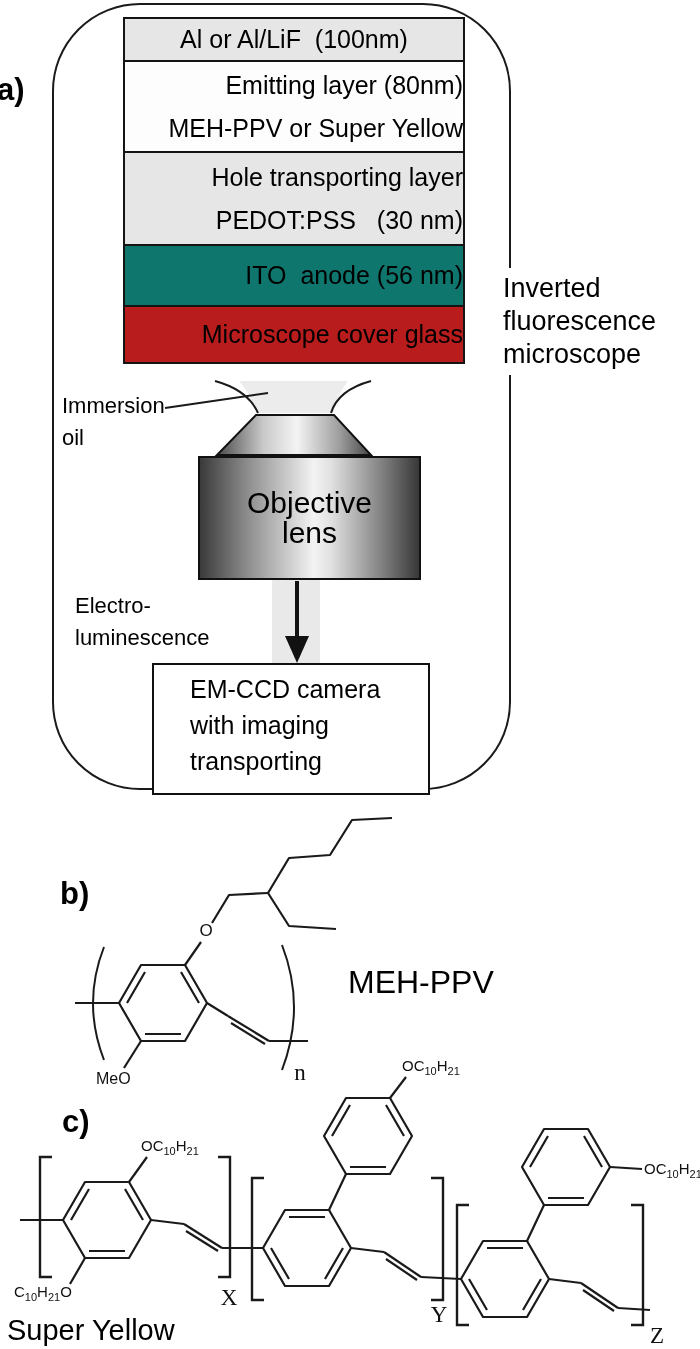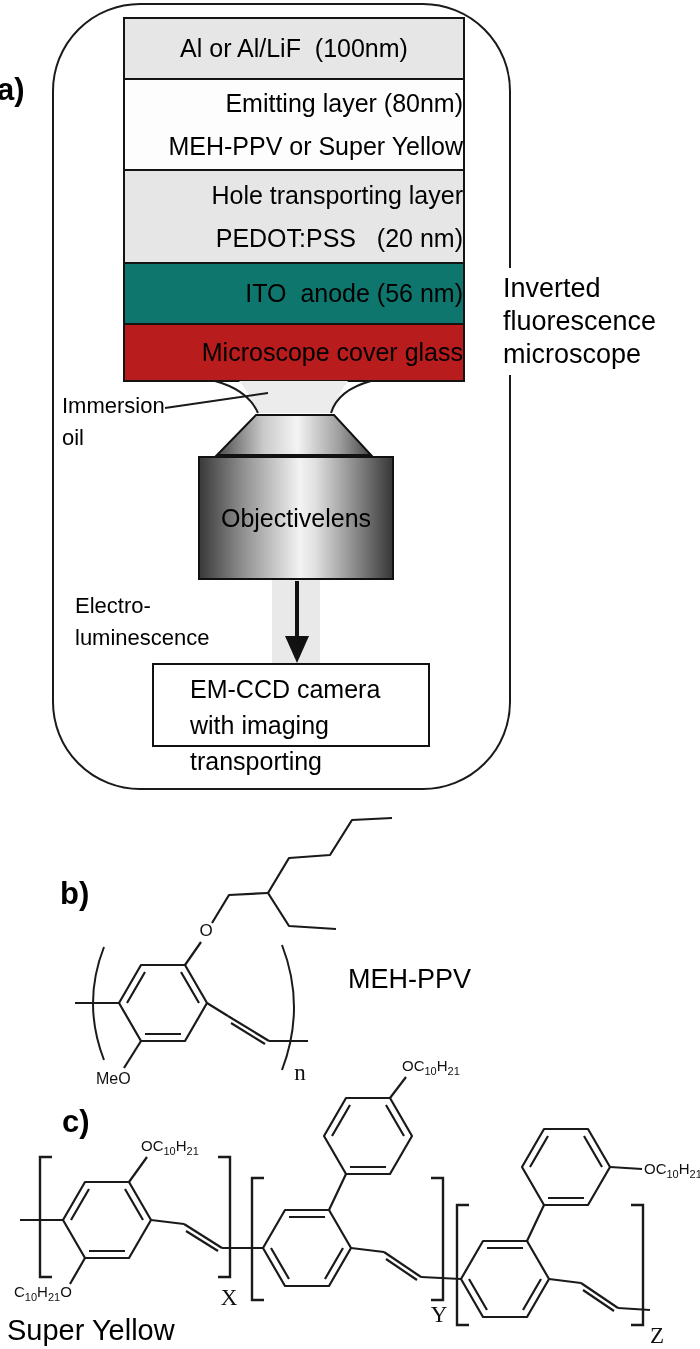--- a/index.html
+++ b/index.html
@@ -9,48 +9,48 @@
   .panel-label{font-weight:bold;font-size:31px;}
   
   .scope-outline{left:52px;top:3px;width:459px;height:787px;border:2.5px solid #1a1a1a;
                  border-radius:88px;box-sizing:border-box;}
   
   .stack{left:123px;top:17px;width:342px;}
   .layer{box-sizing:border-box;width:342px;border:2px solid #141414;display:flex;
          flex-direction:column;justify-content:center;align-items:center;text-align:center;
          font-size:25px;line-height:27px;white-space:pre;}
   .layer + .layer{margin-top:-2px;align-items:flex-end;}
-  .l1{height:63px;background:#e6e6e6;}
+  .l1{height:45px;background:#e6e6e6;}
   .l2{height:93px;background:#fdfdfd;gap:16px;}
   .l3{height:95px;background:#e6e6e6;gap:16px;}
   .l4{height:63px;background:#0f766e;}
   .l5{height:59px;background:#b91c1c;}
   
   .beam{left:272px;top:578px;width:48px;height:86px;background:#e9e9e9;}
   
-  .objective{left:198px;top:456px;width:196px;height:124px;box-sizing:border-box;
+  .objective{left:198px;top:456px;width:223px;height:124px;box-sizing:border-box;
              border:2px solid #111;
              background:linear-gradient(90deg,#3a3a3a 0%,#8e8e8e 22%,#f3f3f3 52%,#e0e0e0 60%,#7d7d7d 84%,#383838 100%);
-             display:flex;flex-direction:row;justify-content:center;align-items:center;
-             font-size:25px;line-height:30px;}
-  
-  .camera{left:152px;top:663px;width:278px;height:84px;box-sizing:border-box;border:2px solid #111;
+             display:flex;flex-direction:column;justify-content:center;align-items:center;
+             font-size:30px;line-height:30px;}
+  
+  .camera{left:152px;top:663px;width:278px;height:132px;box-sizing:border-box;border:2px solid #111;
           background:#fff;font-size:25px;line-height:36px;padding:6px 0 0 36px;}
   .side-label{font-size:22px;line-height:32px;}
   .scope-label{left:500px;top:268px;width:200px;background:#fff;font-size:27px;line-height:33px;
                padding:4px 0 4px 3px;z-index:5;}
   .chem-svg{left:0;top:0;z-index:2;pointer-events:none;}
   .bond{stroke:#1a1a1a;stroke-width:2.2;fill:none;stroke-linejoin:round;}
   .thin{stroke:#1a1a1a;stroke-width:2;fill:none;}
   .bracket{stroke:#1a1a1a;stroke-width:2.4;fill:none;}
   .chem-label{font-family:"Liberation Sans",sans-serif;font-size:15px;fill:#111;}
   .chem-label .sub{font-size:11px;}
   .atom-label{font-family:"Liberation Sans",sans-serif;font-size:17px;fill:#111;}
   .repeat-label{font-family:"Liberation Serif",serif;font-size:23px;fill:#111;}
-  .name-label{font-size:27px;}
+  .name-label{font-size:32px;}
   .sy-label{font-size:29px;}
 </style>
 </head>
 <body>
 
 <div class="page">
 
   <div class="abs panel-label" style="left:-3px;top:72px;">a)</div>
 
   <div class="abs scope-outline"></div>
@@ -60,21 +60,21 @@
   <div class="abs stack">
     <div class="layer l1">
       <div>Al or Al/LiF  (100nm)</div>
     </div>
     <div class="layer l2">
       <div>Emitting layer (80nm)</div>
       <div>MEH-PPV or Super Yellow</div>
     </div>
     <div class="layer l3">
       <div>Hole transporting layer</div>
-      <div>PEDOT:PSS   (20 nm)</div>
+      <div>PEDOT:PSS   (30 nm)</div>
     </div>
     <div class="layer l4">
       <div>ITO  anode (56 nm)</div>
     </div>
     <div class="layer l5">
       <div>Microscope cover glass</div>
     </div>
   </div>
 
   <div class="abs objective">

